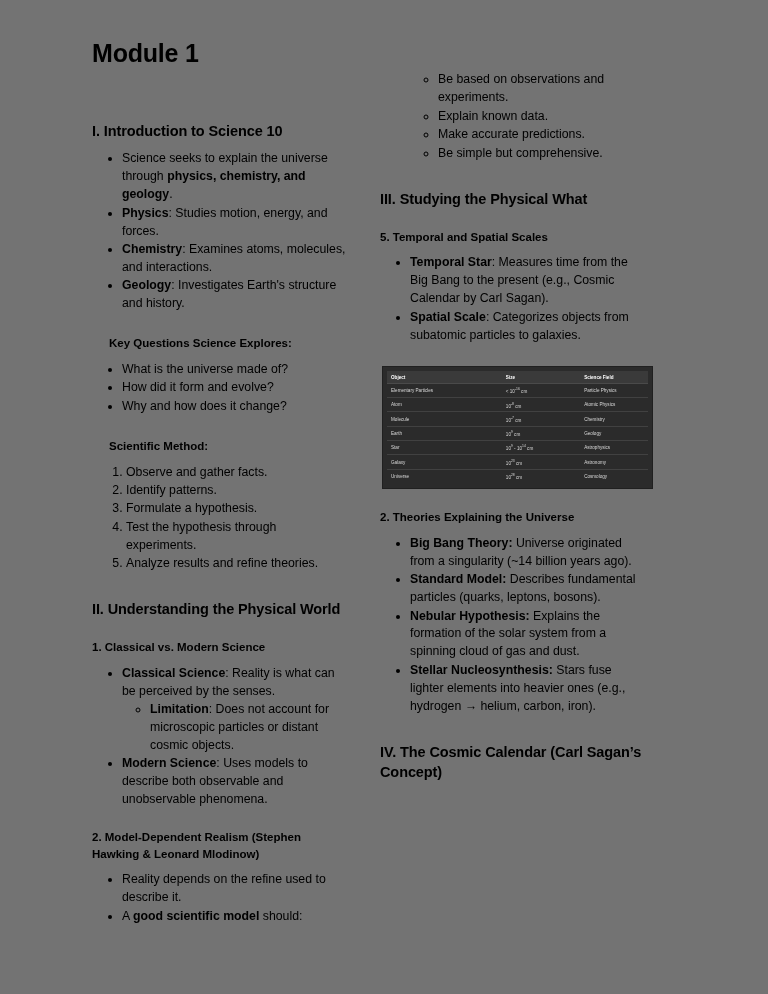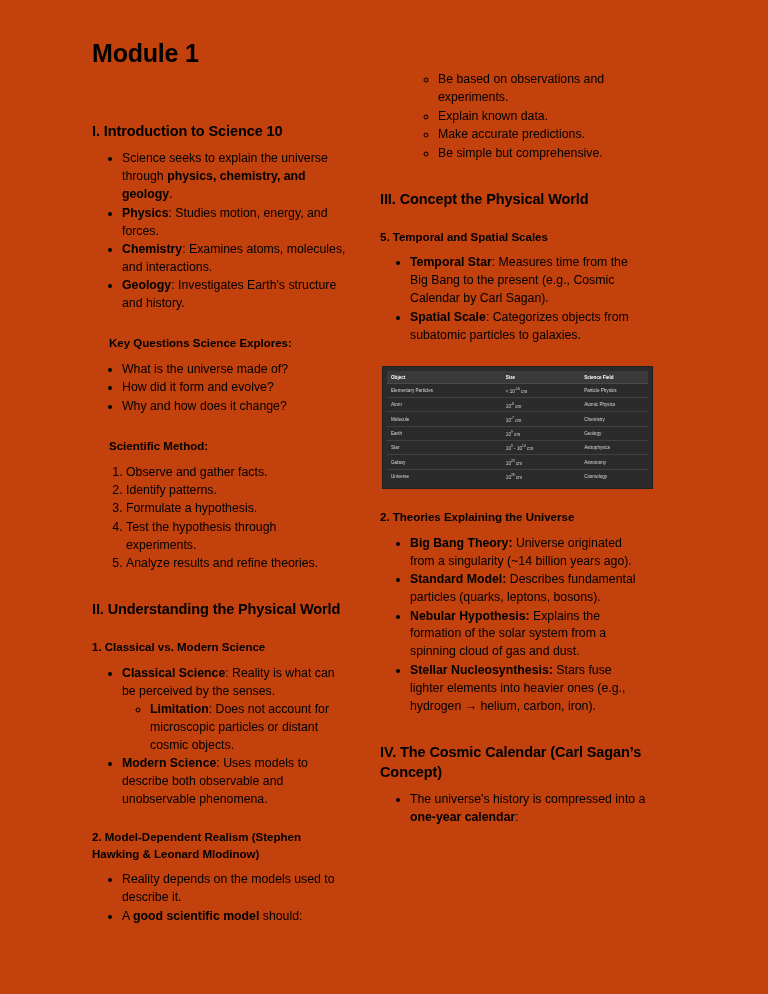--- a/index.html
+++ b/index.html
@@ -13,21 +13,21 @@
     height: 994px;
     font-family: "Liberation Sans", sans-serif;
     color: #000000;
     position: relative;
     overflow: hidden;
   }
   .page {
     position: relative;
     width: 768px;
     height: 994px;
-    background: #c2410c;
+    background: #737373;
     box-sizing: border-box;
     padding: 38px 88px 8px 92px;
   }
   .doc-title {
     font-size: 25px;
     font-weight: bold;
     letter-spacing: -0.2px;
     margin: 0 0 0 0;
     line-height: 1.25;
   }
@@ -166,36 +166,36 @@
       <ul class="b">
           <li><span><b>Classical Science</b>: Reality is what can be perceived by the senses.</span><ul class="inner">
               <li><b>Limitation</b>: Does not account for microscopic particles or distant cosmic objects.</li>
             </ul></li>
           <li><span><b>Modern Science</b>: Uses models to describe both observable and unobservable phenomena.</span></li>
         </ul>
 
       <h3 class="sub">2. Model-Dependent Realism (Stephen Hawking &amp; Leonard Mlodinow)</h3>
 
       <ul class="b">
-          <li><span>Reality depends on the models used to describe it.</span></li>
+          <li><span>Reality depends on the refine used to describe it.</span></li>
           <li><span>A <b>good scientific model</b> should:</span></li>
         </ul>
 
     </div>
 
     <div class="col col-right">
 
       <ul class="b" style="list-style-type:circle; padding-left:58px; ">
           <li><span>Be based on observations and experiments.</span></li>
           <li><span>Explain known data.</span></li>
           <li><span>Make accurate predictions.</span></li>
           <li><span>Be simple but comprehensive.</span></li>
         </ul>
 
-      <h2 class="sec">III. Concept the Physical World</h2>
+      <h2 class="sec">III. Studying the Physical What</h2>
 
       <h3 class="sub">5. Temporal and Spatial Scales</h3>
 
       <ul class="b">
           <li><span><b>Temporal Star</b>: Measures time from the Big Bang to the present (e.g., Cosmic Calendar by Carl Sagan).</span></li>
           <li><span><b>Spatial Scale</b>: Categorizes objects from subatomic particles to galaxies.</span></li>
         </ul>
 
       <div class="scale-table-wrap">
         <table class="scale">
@@ -255,20 +255,17 @@
 
       <ul class="b">
           <li><span><b>Big Bang Theory:</b> Universe originated from a singularity (~14 billion years ago).</span></li>
           <li><span><b>Standard Model:</b> Describes fundamental particles (quarks, leptons, bosons).</span></li>
           <li><span><b>Nebular Hypothesis:</b> Explains the formation of the solar system from a spinning cloud of gas and dust.</span></li>
           <li><span><b>Stellar Nucleosynthesis:</b> Stars fuse lighter elements into heavier ones (e.g., hydrogen → helium, carbon, iron).</span></li>
         </ul>
 
       <h2 class="sec">IV. The Cosmic Calendar (Carl Sagan’s Concept)</h2>
 
-      <ul class="b">
-          <li><span>The universe's history is compressed into a <b>one-year calendar</b>:</span></li>
-        </ul>
 
     </div>
 
   </div>
 </div>
 
 </body></html>

